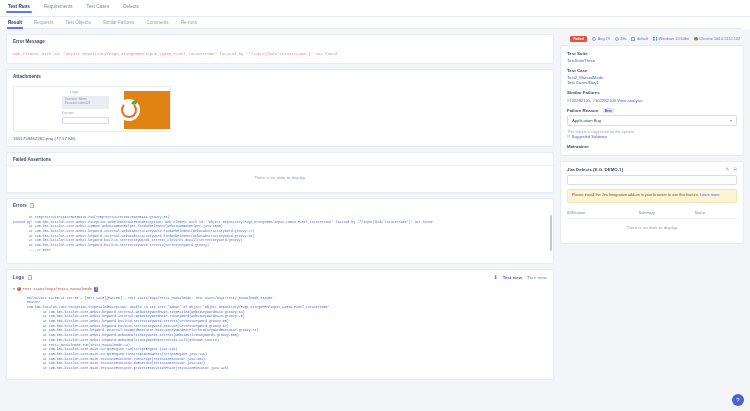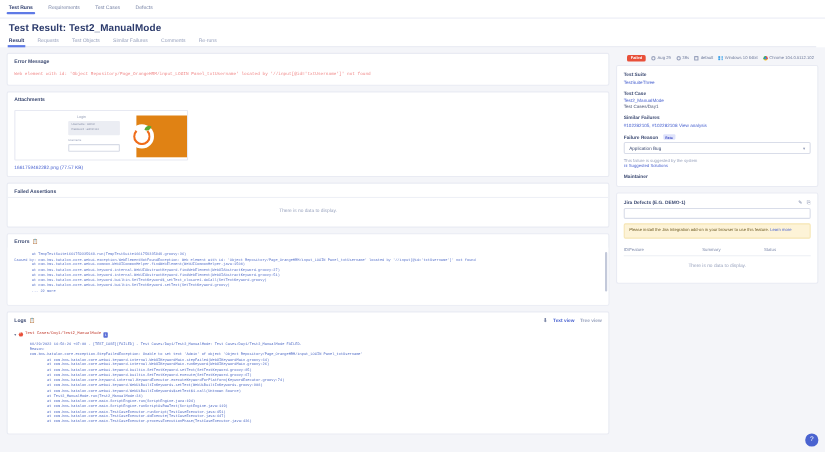--- a/index.html
+++ b/index.html
@@ -251,21 +251,20 @@
 <div class="app">
 
   <div class="topnav">
     <div class="topnav-item active"><span>Test Runs</span></div>
     <div class="topnav-item"><span>Requirements</span></div>
     <div class="topnav-item"><span>Test Cases</span></div>
     <div class="topnav-item"><span>Defects</span></div>
   </div>
 
   <div class="titlebar">
-    <div class="page-title">Test Result: Test2_ManualMode</div>
     <div class="subtabs">
       <div class="subtab active"><span>Result</span></div>
       <div class="subtab"><span>Requests</span></div>
       <div class="subtab"><span>Test Objects</span></div>
       <div class="subtab"><span>Similar Failures</span></div>
       <div class="subtab"><span>Comments</span></div>
       <div class="subtab"><span>Re-runs</span></div>
     </div>
   </div>
 

